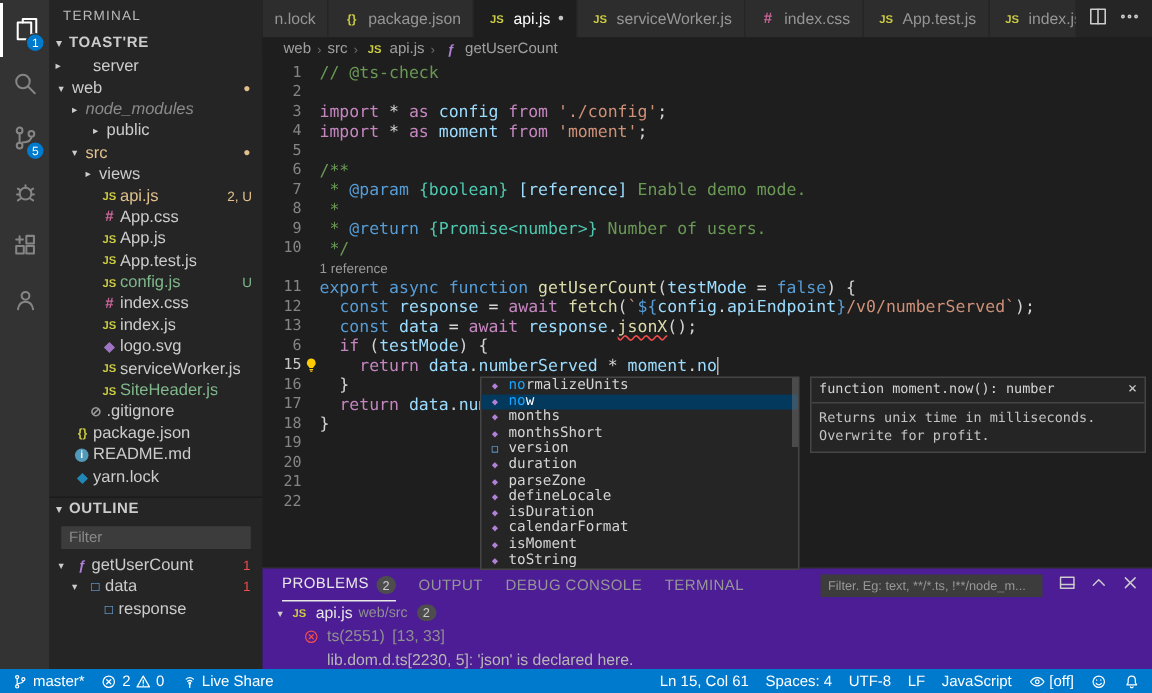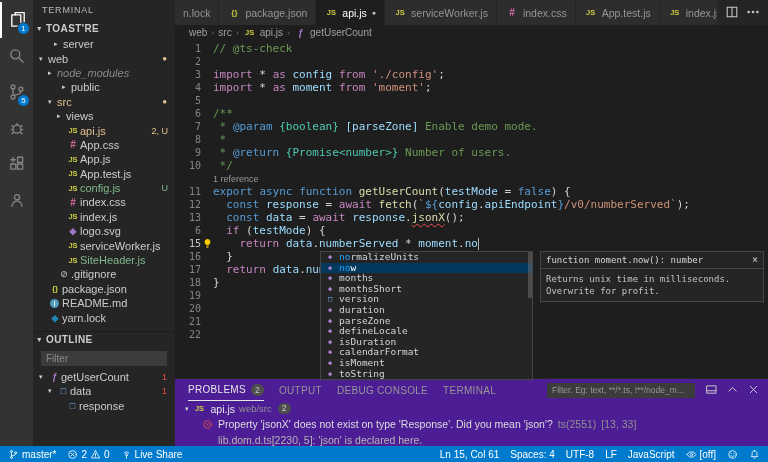--- a/index.html
+++ b/index.html
@@ -160,21 +160,21 @@
         </div>
       </div>
 
     <div class="sidebar">
       <div class="sidebar-title">TERMINAL</div>
       <div class="section-header">
         <span class="chev">▾</span>
         <span>TOAST'RE</span>
       </div>
       <div class="tree">
-          <div class="row" style="padding-left: 21px;">
+          <div class="row" style="padding-left: 4px; gap: 16px;">
             <span class="chev">▸</span>
             <span class="lbl">server</span>
           </div>
           <div class="row" style="padding-left: 6px;">
             <span class="chev">▾</span>
             <span class="lbl">web</span>
             <span class="dot">●</span>
           </div>
           <div class="row" style="padding-left: 15px; font-style: italic;">
             <span class="chev">▸</span>
@@ -345,21 +345,21 @@
         </div>
 
       <div class="editor">
         <div>
             <div class="code-row"><span class="ln">1</span><span class="code"><span class="tk-cmt">// @ts-check</span></span></div>
             <div class="code-row"><span class="ln">2</span><span class="code"></span></div>
             <div class="code-row"><span class="ln">3</span><span class="code"><span class="tk-kw">import</span><span class="tk-p"> * </span><span class="tk-kw">as</span><span class="tk-p"> </span><span class="tk-v">config</span><span class="tk-p"> </span><span class="tk-kw">from</span><span class="tk-p"> </span><span class="tk-s">'./config'</span><span class="tk-p">;</span></span></div>
             <div class="code-row"><span class="ln">4</span><span class="code"><span class="tk-kw">import</span><span class="tk-p"> * </span><span class="tk-kw">as</span><span class="tk-p"> </span><span class="tk-v">moment</span><span class="tk-p"> </span><span class="tk-kw">from</span><span class="tk-p"> </span><span class="tk-s">'moment'</span><span class="tk-p">;</span></span></div>
             <div class="code-row"><span class="ln">5</span><span class="code"></span></div>
             <div class="code-row"><span class="ln">6</span><span class="code"><span class="tk-cmt">/**</span></span></div>
-            <div class="code-row"><span class="ln">7</span><span class="code"><span class="tk-cmt"> * </span><span class="tk-kwb">@param</span><span class="tk-cmt"> </span><span class="tk-tp">{boolean}</span><span class="tk-v"> [parseZone]</span><span class="tk-cmt"> Enable demo mode.</span></span></div>
+            <div class="code-row"><span class="ln">7</span><span class="code"><span class="tk-cmt"> * </span><span class="tk-kwb">@param</span><span class="tk-cmt"> </span><span class="tk-tp">{boolean}</span><span class="tk-v"> [reference]</span><span class="tk-cmt"> Enable demo mode.</span></span></div>
             <div class="code-row"><span class="ln">8</span><span class="code"><span class="tk-cmt"> *</span></span></div>
             <div class="code-row"><span class="ln">9</span><span class="code"><span class="tk-cmt"> * </span><span class="tk-kwb">@return</span><span class="tk-cmt"> </span><span class="tk-tp">{Promise&lt;number&gt;}</span><span class="tk-cmt"> Number of users.</span></span></div>
             <div class="code-row"><span class="ln">10</span><span class="code"><span class="tk-cmt"> */</span></span></div>
             <div class="lens-row">1 reference</div>
             <div class="code-row"><span class="ln">11</span><span class="code"><span class="tk-kwb">export</span><span class="tk-p"> </span><span class="tk-kwb">async</span><span class="tk-p"> </span><span class="tk-kwb">function</span><span class="tk-p"> </span><span class="tk-fn">getUserCount</span><span class="tk-p">(</span><span class="tk-v">testMode</span><span class="tk-p"> = </span><span class="tk-kwb">false</span><span class="tk-p">) {</span></span></div>
             <div class="code-row"><span class="ln">12</span><span class="code"><span class="tk-p">  </span><span class="tk-kwb">const</span><span class="tk-p"> </span><span class="tk-v">response</span><span class="tk-p"> = </span><span class="tk-kw">await</span><span class="tk-p"> </span><span class="tk-fn">fetch</span><span class="tk-p">(</span><span class="tk-s">`</span><span class="tk-kwb">${</span><span class="tk-v">config</span><span class="tk-p">.</span><span class="tk-v">apiEndpoint</span><span class="tk-kwb">}</span><span class="tk-s">/v0/numberServed`</span><span class="tk-p">);</span></span></div>
             <div class="code-row"><span class="ln">13</span><span class="code"><span class="tk-p">  </span><span class="tk-kwb">const</span><span class="tk-p"> </span><span class="tk-v">data</span><span class="tk-p"> = </span><span class="tk-kw">await</span><span class="tk-p"> </span><span class="tk-v">response</span><span class="tk-p">.</span><span class="tk-fn tk-err">jsonX</span><span class="tk-p">();</span></span></div>
             <div class="code-row"><span class="ln">6</span><span class="code"><span class="tk-p">  </span><span class="tk-kw">if</span><span class="tk-p"> (</span><span class="tk-v">testMode</span><span class="tk-p">) {</span></span></div>
             <div class="code-row"><span class="ln active">15</span><span class="bulb"><svg viewBox="0 0 16 16">
                   <path d="M8 1.5a4.3 4.3 0 0 1 2.7 7.6c-.5.4-.9 1-.9 1.6H6.2c0-.6-.4-1.2-.9-1.6A4.3 4.3 0 0 1 8 1.5z" fill="#ffcc00"></path>
@@ -476,21 +476,20 @@
               <span class="pb-path">web/src</span>
               <span class="pb-count">2</span>
             </div>
             <div class="pb-problem">
               <span class="pb-err-icon">
                 <svg viewBox="0 0 16 16" fill="none" stroke="currentColor" stroke-width="1.2" stroke-linecap="round" stroke-linejoin="round">
                   <circle cx="8" cy="8" r="5.5"></circle>
                   <path d="M6 6l4 4M10 6l-4 4"></path>
                 </svg>
               </span>
-              <span class="pb-msg">Property 'jsonX' does not exist on type 'Response'. Did you mean 'json'?</span>
               <span class="pb-src">ts(2551)</span>
               <span class="pb-src">[13, 33]</span>
             </div>
             <div class="pb-rel">
               <span>lib.dom.d.ts[2230, 5]: 'json' is declared here.</span>
             </div>
           </div>
       </div>
     </div>
   </div>

